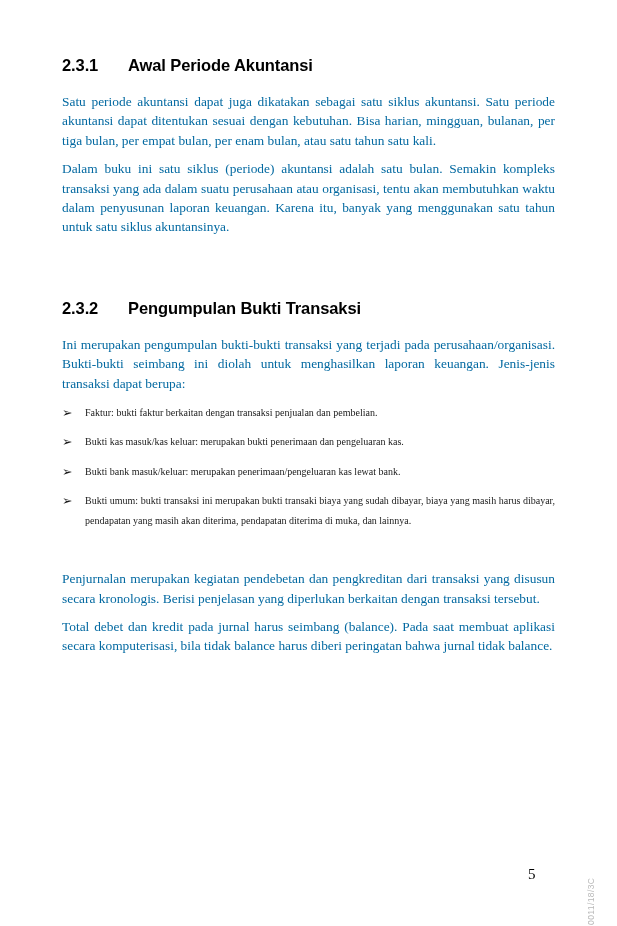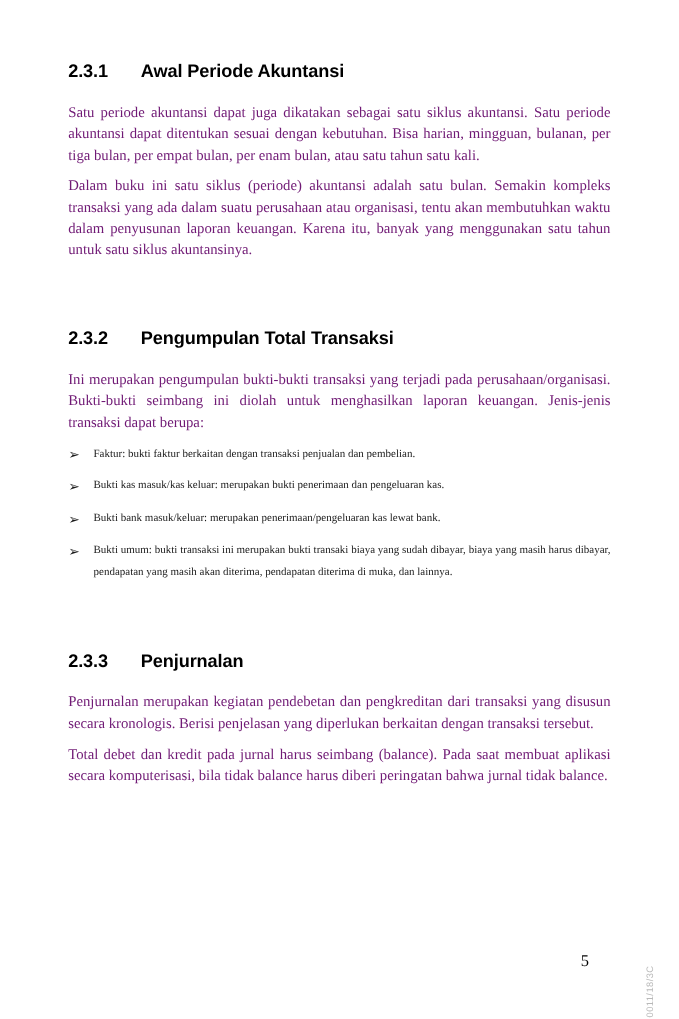--- a/index.html
+++ b/index.html
@@ -50,21 +50,21 @@
   }
   .h-231 { margin-top: 0; margin-bottom: 0; align-items: center; }
 
   
   .para {
     font-family: "Liberation Serif", serif;
     font-size: 13.4px;
     line-height: 19.4px;
     text-align: justify;
     text-justify: inter-word;
-    color: #701a75;
+    color: #0369a1;
     margin: 0;
   }
 
   .gap-after-heading { height: 17px; }
   .gap-para { height: 9px; }
   .gap-before-heading { height: 22px; }
   .gap-before-list { height: 10px; }
 
   
   .list {
@@ -133,21 +133,21 @@
       <span class="h-title">Awal Periode Akuntansi</span>
     </div>
     <div class="gap-after-heading"></div>
     <p class="para">Satu periode akuntansi dapat juga dikatakan sebagai satu siklus akuntansi. Satu periode akuntansi dapat ditentukan sesuai dengan kebutuhan. Bisa harian, mingguan, bulanan, per tiga bulan, per empat bulan, per enam bulan, atau satu tahun satu kali.</p>
     <div class="gap-para"></div>
     <p class="para">Dalam buku ini satu siklus (periode) akuntansi adalah satu bulan. Semakin kompleks transaksi yang ada dalam suatu perusahaan atau organisasi, tentu akan membutuhkan waktu dalam penyusunan laporan keuangan. Karena itu, banyak yang menggunakan satu tahun untuk satu siklus akuntansinya.</p>
 
     <div class="gap-before-heading"></div>
     <div class="heading">
       <span class="h-num">2.3.2</span>
-      <span class="h-title">Pengumpulan Total Transaksi</span>
+      <span class="h-title">Pengumpulan Bukti Transaksi</span>
     </div>
     <div class="gap-after-heading"></div>
     <p class="para">Ini merupakan pengumpulan bukti-bukti transaksi yang terjadi pada perusahaan/organisasi. Bukti-bukti seimbang ini diolah untuk menghasilkan laporan keuangan. Jenis-jenis transaksi dapat berupa:</p>
     <div class="gap-before-list"></div>
 
     <ul class="list">
       <li class="list-item">
         <span class="bullet">➢</span>
         <span class="li-text">Faktur: bukti faktur berkaitan dengan transaksi penjualan dan pembelian.</span>
       </li>
@@ -159,24 +159,20 @@
         <span class="bullet">➢</span>
         <span class="li-text">Bukti bank masuk/keluar: merupakan penerimaan/pengeluaran kas lewat bank.</span>
       </li>
       <li class="list-item">
         <span class="bullet">➢</span>
         <span class="li-text">Bukti umum: bukti transaksi ini merupakan bukti transaki biaya yang sudah dibayar, biaya yang masih harus dibayar, pendapatan yang masih akan diterima, pendapatan diterima di muka, dan lainnya.</span>
       </li>
     </ul>
 
     <div class="gap-before-heading"></div>
-    <div class="heading">
-      <span class="h-num">2.3.3</span>
-      <span class="h-title">Penjurnalan</span>
-    </div>
     <div class="gap-after-heading"></div>
     <p class="para">Penjurnalan merupakan kegiatan pendebetan dan pengkreditan dari transaksi yang disusun secara kronologis. Berisi penjelasan yang diperlukan berkaitan dengan transaksi tersebut.</p>
     <div class="gap-para"></div>
     <p class="para">Total debet dan kredit pada jurnal harus seimbang (balance). Pada saat membuat aplikasi secara komputerisasi, bila tidak balance harus diberi peringatan bahwa jurnal tidak balance.</p>
 
   </div>
 
   <div class="page-number">5</div>
   <div class="margin-watermark">0011/18/3C</div>
 </div>

